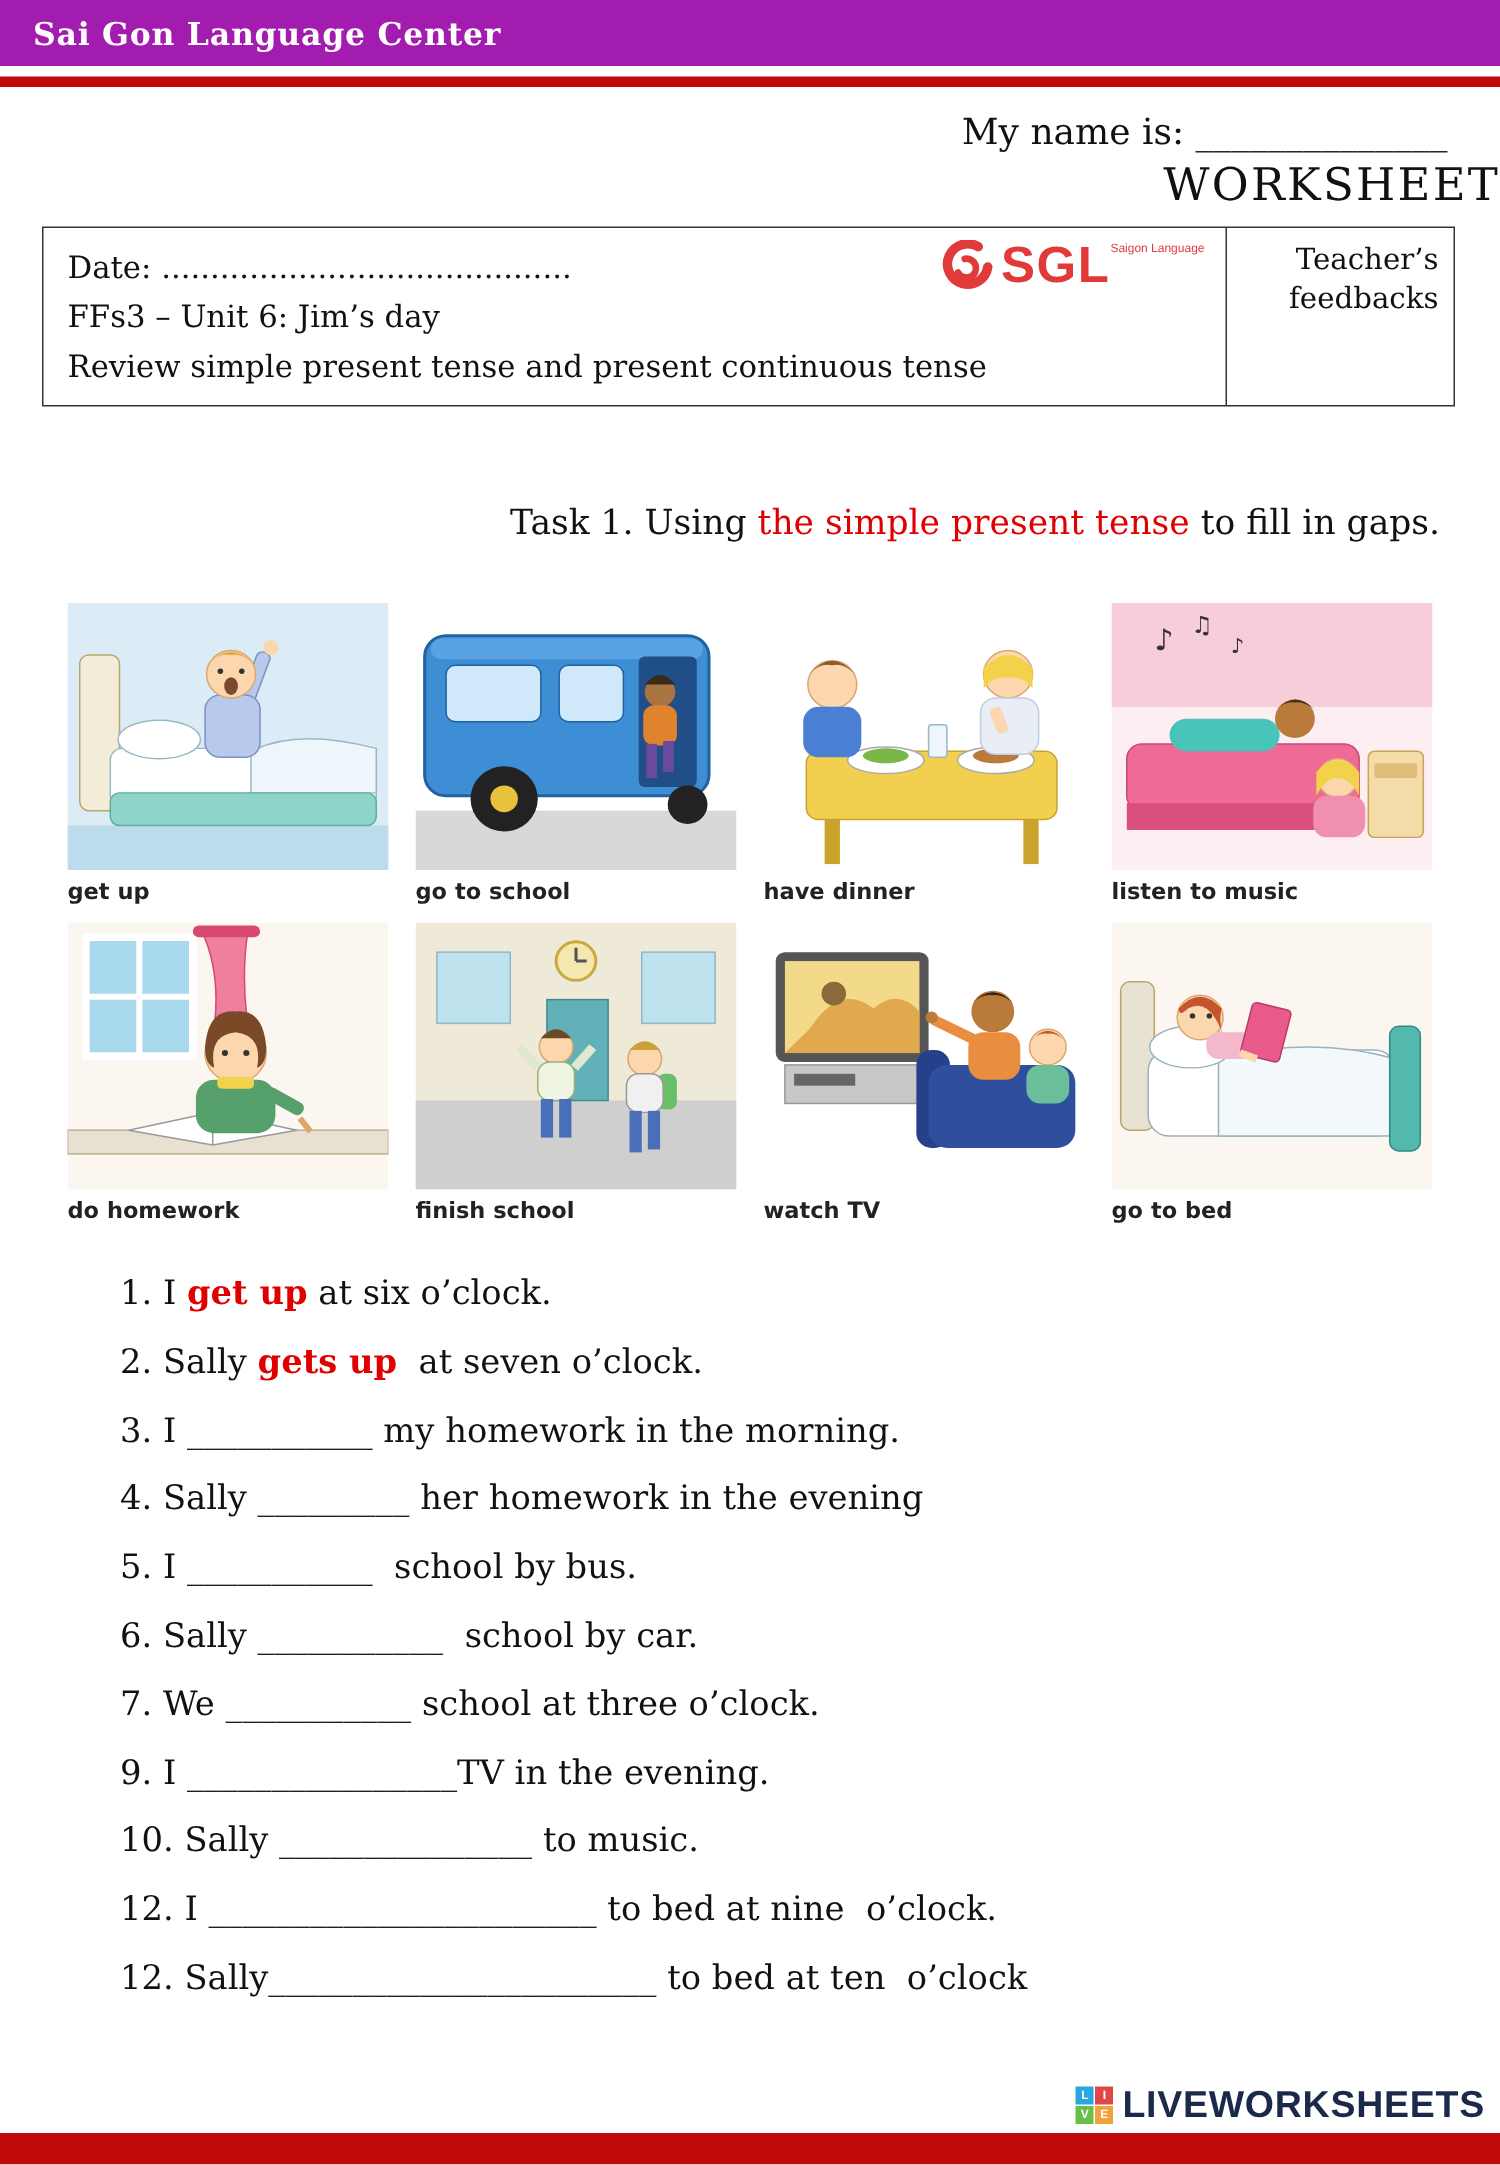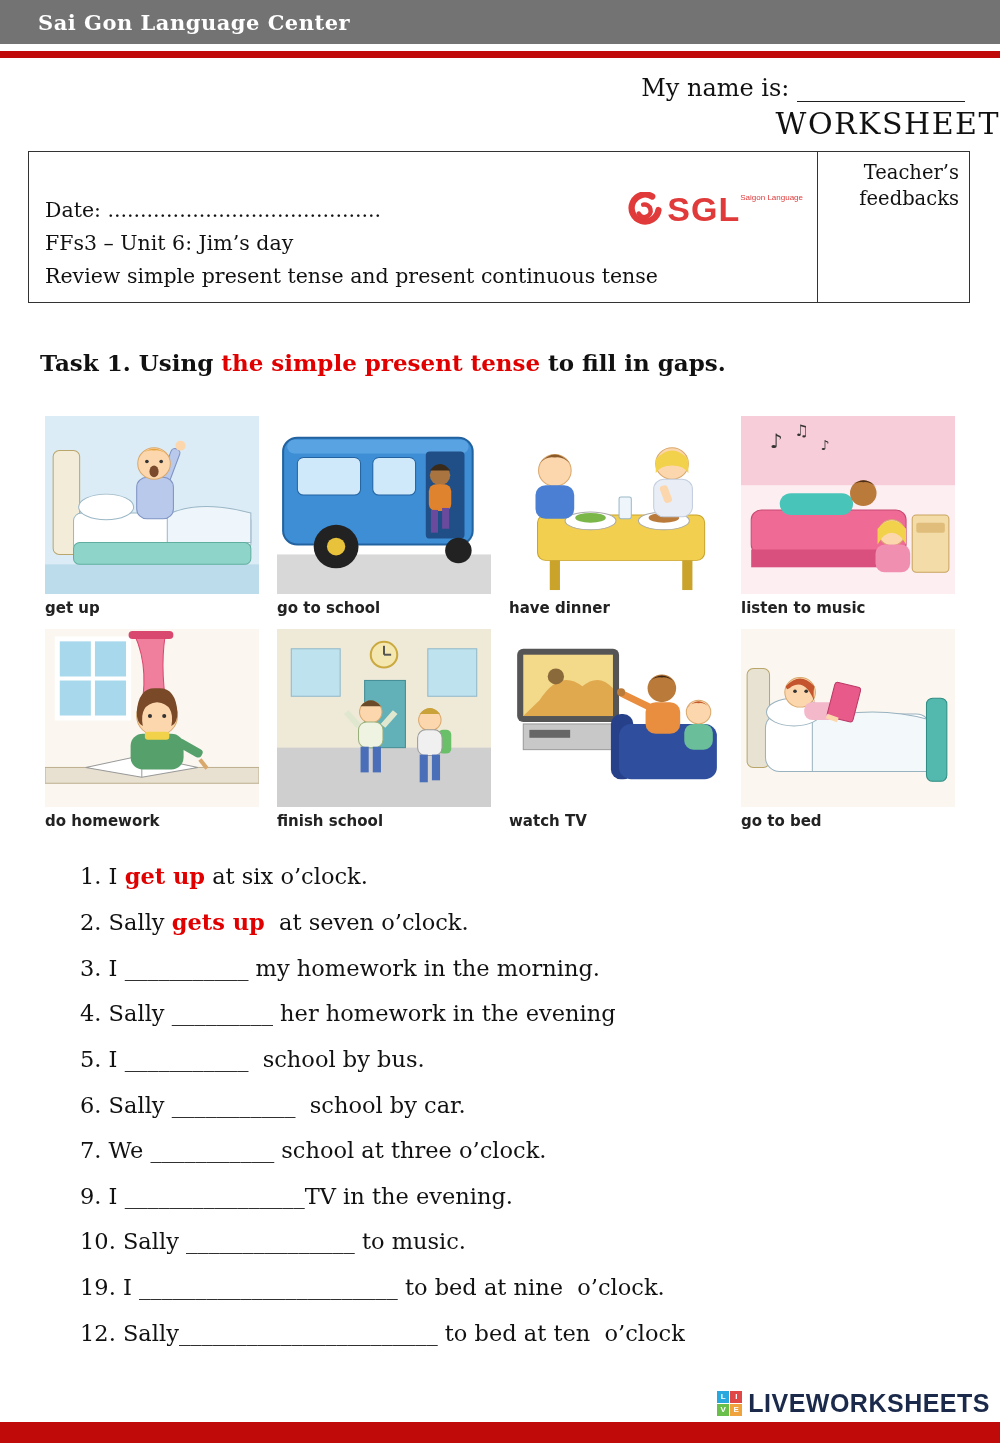--- a/index.html
+++ b/index.html
@@ -6,42 +6,42 @@
   * { margin:0; padding:0; box-sizing:border-box; }
   html,body { background:#fff; }
   body {
     width:1000px; height:1443px; margin:0 auto;
     font-family:"DejaVu Serif", serif;
     color:#111;
     display:flex; flex-direction:column;
     overflow:hidden; position:relative;
   }
   
-  .topbar { background:#737373; height:44px; display:flex; align-items:center; padding-left:38px; }
+  .topbar { background:#a21caf; height:44px; display:flex; align-items:center; padding-left:22px; }
   .topbar .brand { color:#fff; font-size:21px; font-weight:bold; letter-spacing:.5px; }
   .toprule-gap { height:7px; background:#fff; }
   .toprule { height:7px; background:#c00a0a; }
 
   .name-line { margin:16px 35px 0 0; text-align:right; font-size:24px; white-space:pre-wrap; }
   .name-line .blank { letter-spacing:0; }
 
   .page-title { text-align:right; font-size:30px; letter-spacing:1.5px; margin-top:4px; }
 
   
   .info-box { margin:10px 30px 0 28px; border:1px solid #333; display:flex; min-height:112px; }
-  .info-main { flex:1; padding:10px 16px; position:relative;margin-top:32px; }
+  .info-main { flex:1; padding:10px 16px; position:relative; }
   .info-main .line { font-size:20.5px; line-height:1.6; }
   .info-side { width:152px; border-left:1px solid #333; padding:8px 10px; font-size:19.5px; line-height:1.35;text-align:right; }
   .sgl-logo { position:absolute; top:8px; right:14px; display:flex; align-items:flex-start; gap:4px; }
   .sgl-text { display:flex; flex-direction:row; line-height:1; }
   .sgl-main { font-family:"Liberation Sans", sans-serif; font-weight:bold; font-size:34px; color:#e03a3a; letter-spacing:1px; }
   .sgl-sub { font-family:"Liberation Sans", sans-serif; font-size:8px; color:#e03a3a; margin-top:2px; }
 
   
-  .task-line { margin:46px 40px 0 40px; font-size:23px; font-weight:bold; }
+  .task-line { margin:65px 40px 0 40px; font-size:23px; font-weight:normal;text-align:right; }
   .task-line .hl { color:#e00000; }
 
   
   .pic-grid { margin:40px 45px 0 45px; display:grid; grid-template-columns:repeat(4,1fr); column-gap:18px; row-gap:12px; }
   .pic { display:flex; flex-direction:column; }
   .pic svg { width:100%; height:178px; display:block; }
   .cap { font-family:"DejaVu Sans", sans-serif; font-size:15px; font-weight:600; color:#222; margin-top:5px; }
 
   
   .sentences { margin:30px 40px 0 80px; }
@@ -278,21 +278,21 @@
 <div class="sentences">
   <div class="sentence"><span>1. I </span><span class="answer">get up</span><span class="blank"></span><span> at six o’clock.</span></div>
   <div class="sentence"><span>2. Sally </span><span class="answer">gets up</span><span class="blank"></span><span>  at seven o’clock.</span></div>
   <div class="sentence"><span>3. I </span><span class="answer"></span><span class="blank">___________</span><span> my homework in the morning.</span></div>
   <div class="sentence"><span>4. Sally </span><span class="answer"></span><span class="blank">_________</span><span> her homework in the evening</span></div>
   <div class="sentence"><span>5. I </span><span class="answer"></span><span class="blank">___________</span><span>  school by bus.</span></div>
   <div class="sentence"><span>6. Sally </span><span class="answer"></span><span class="blank">___________</span><span>  school by car.</span></div>
   <div class="sentence"><span>7. We </span><span class="answer"></span><span class="blank">___________</span><span> school at three o’clock.</span></div>
   <div class="sentence"><span>9. I </span><span class="answer"></span><span class="blank">________________</span><span>TV in the evening.</span></div>
   <div class="sentence"><span>10. Sally </span><span class="answer"></span><span class="blank">_______________</span><span> to music.</span></div>
-  <div class="sentence"><span>19. I </span><span class="answer"></span><span class="blank">_______________________</span><span> to bed at nine  o’clock.</span></div>
+  <div class="sentence"><span>12. I </span><span class="answer"></span><span class="blank">_______________________</span><span> to bed at nine  o’clock.</span></div>
   <div class="sentence"><span>12. Sally</span><span class="answer"></span><span class="blank">_______________________</span><span> to bed at ten  o’clock</span></div>
 </div>
 
 <div class="footer">
   <div class="footer-strip">
     <div class="lw-logo">
       <div class="lw-squares">
         <span class="sq sq-l">L</span>
         <span class="sq sq-i">I</span>
         <span class="sq sq-v">V</span>

